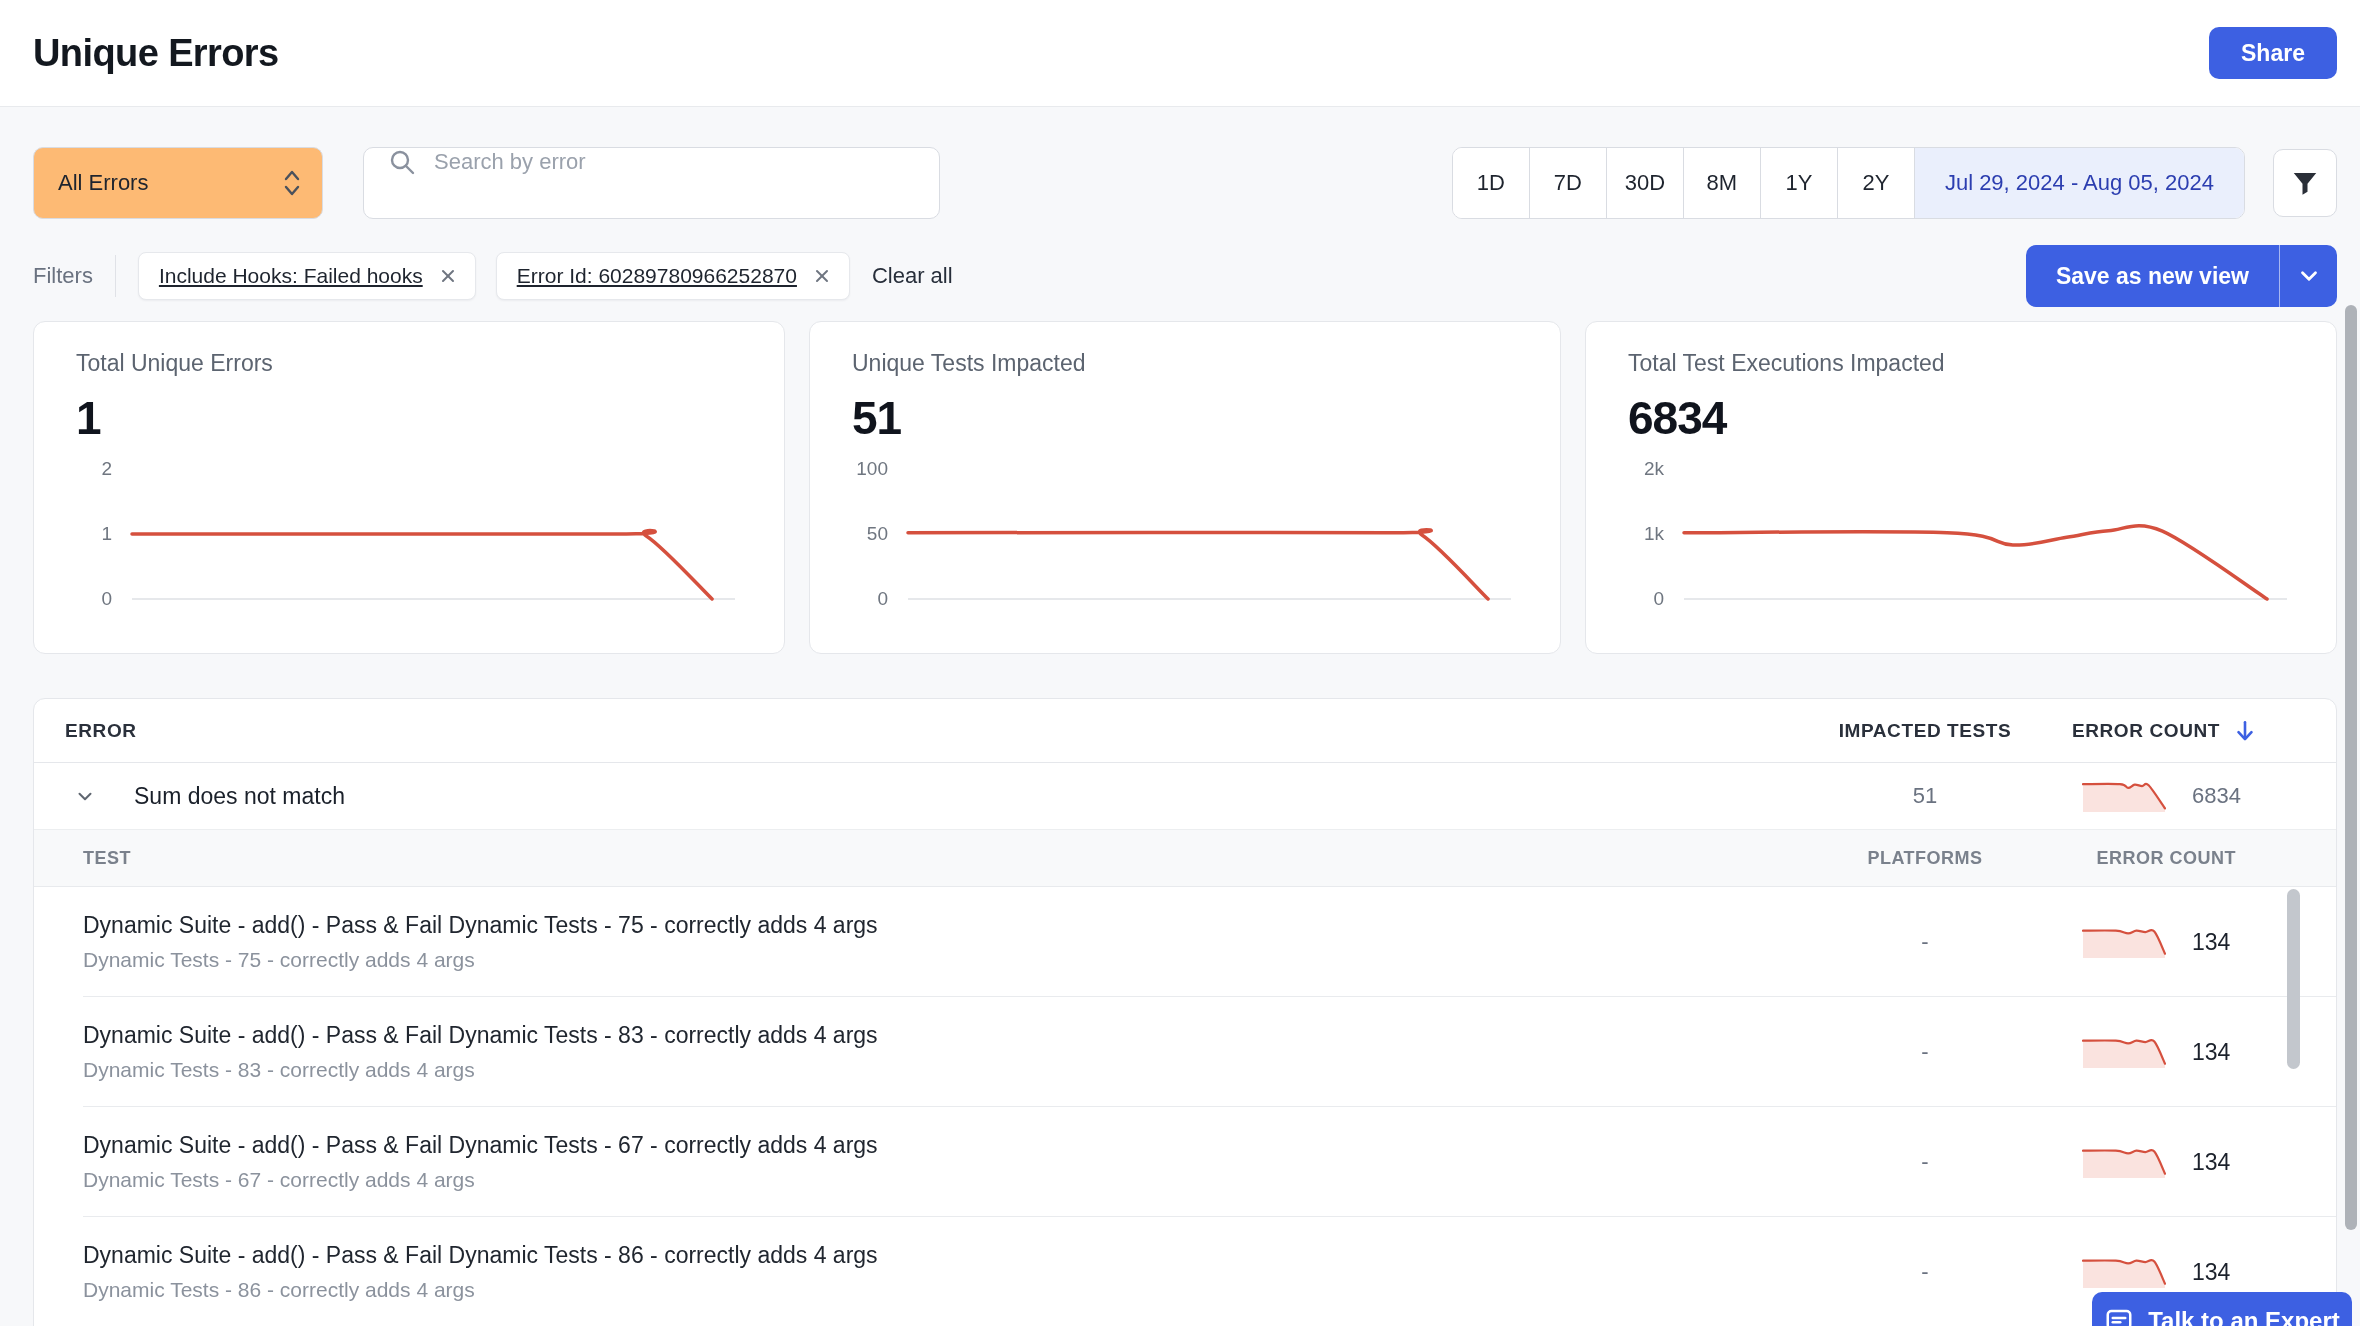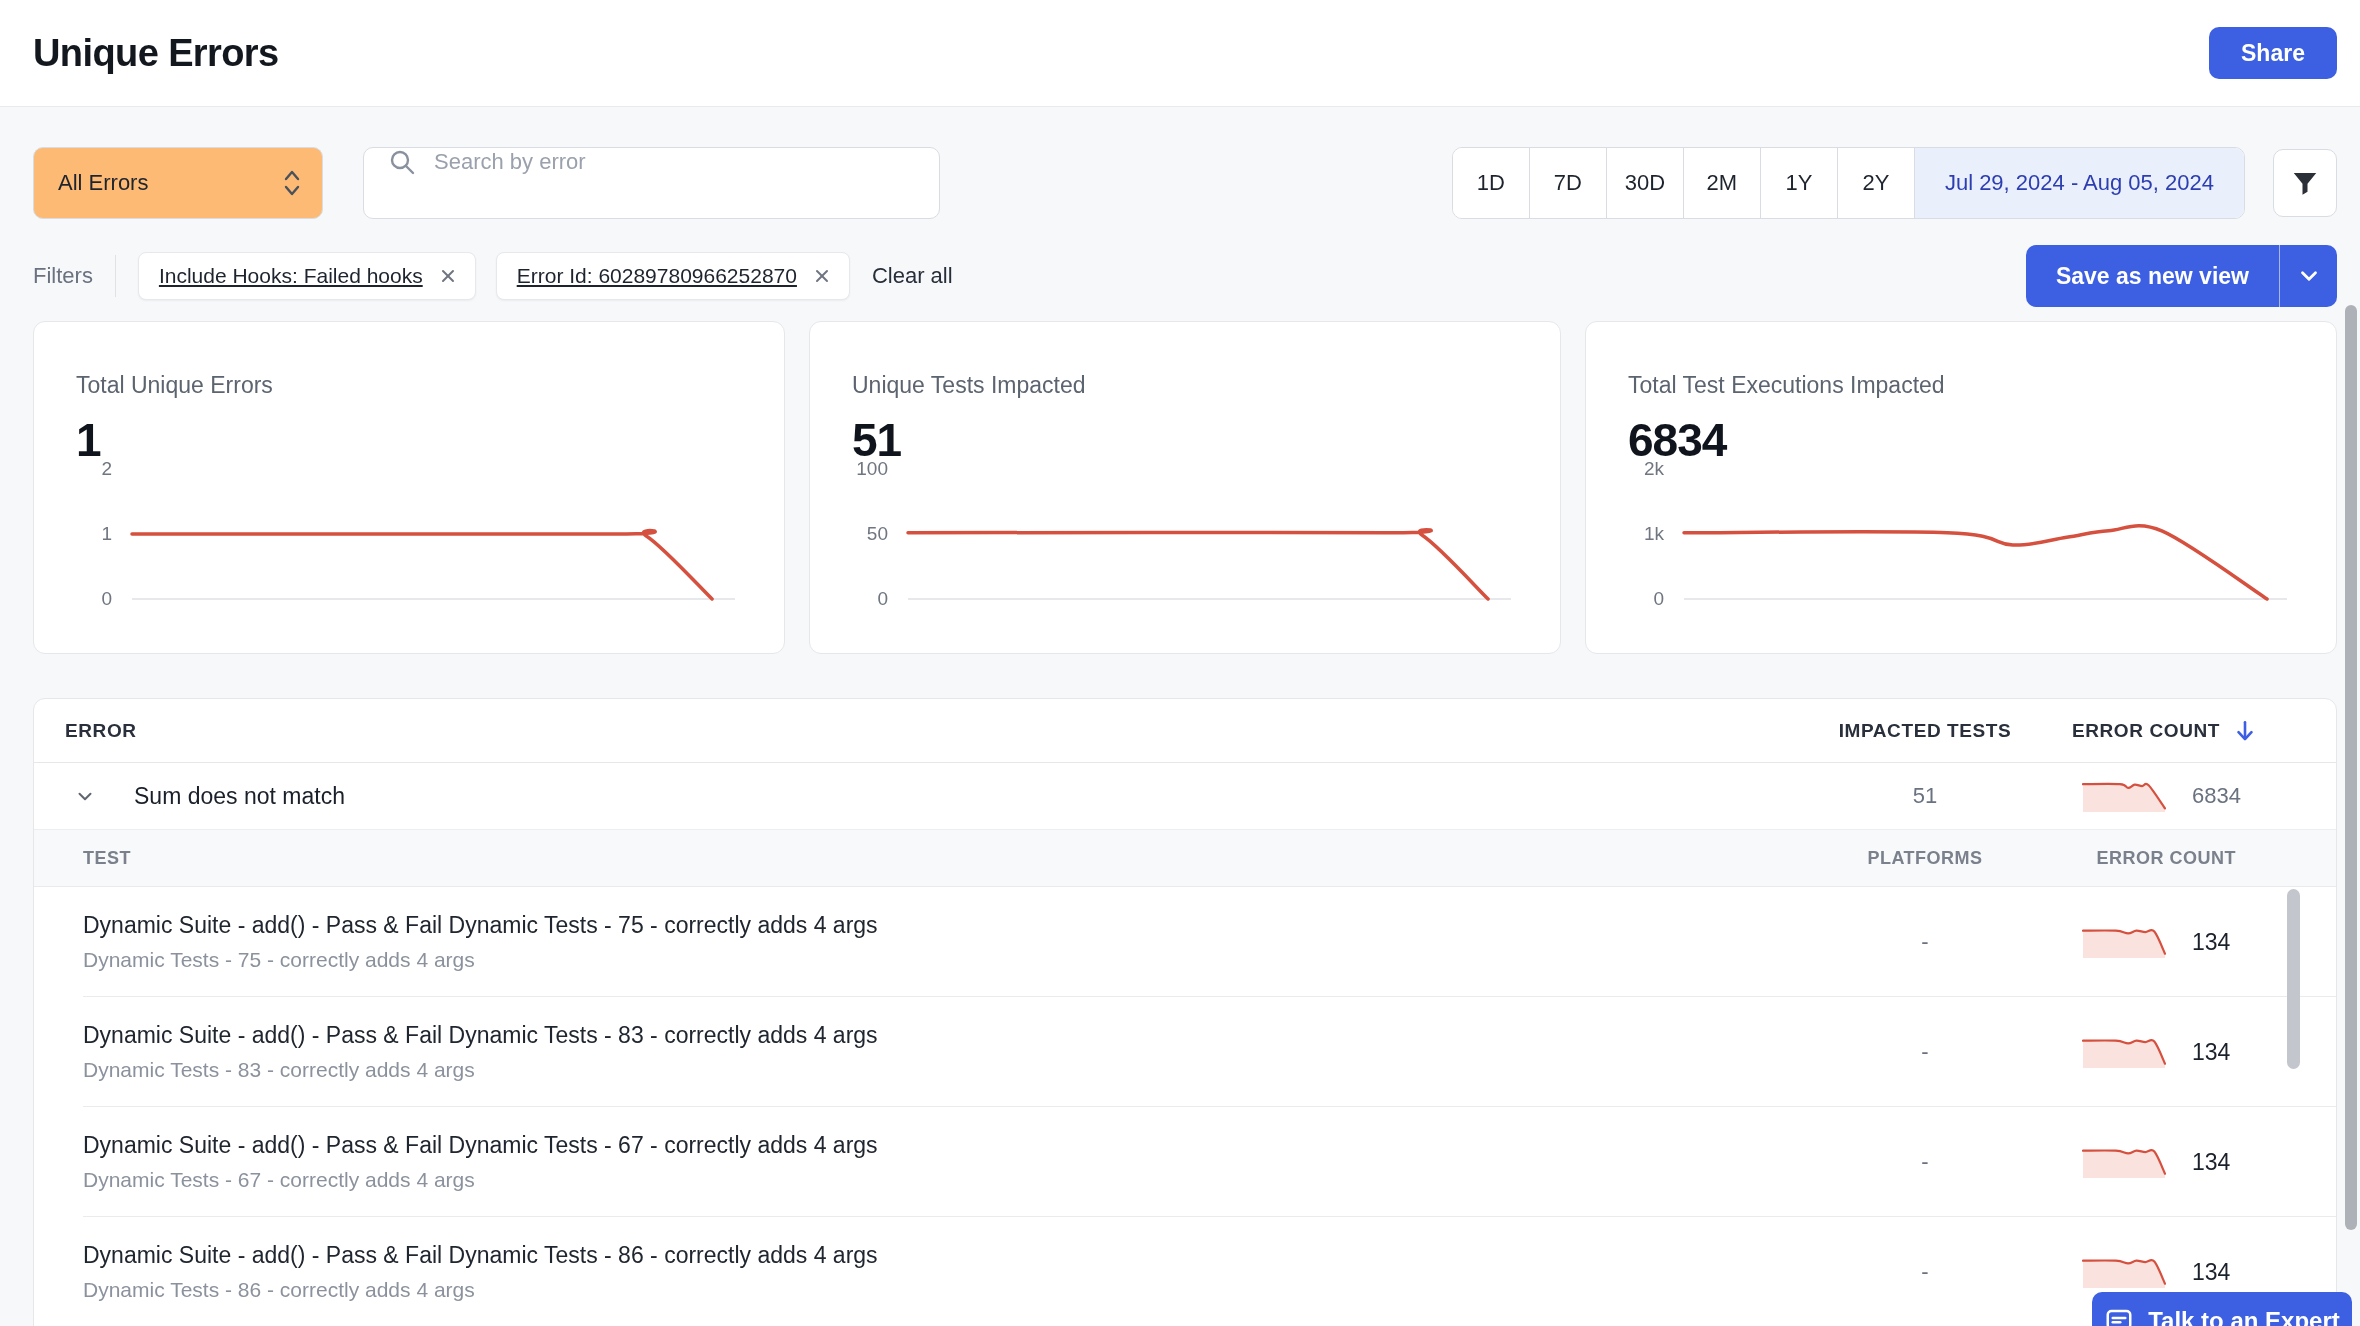--- a/index.html
+++ b/index.html
@@ -48,21 +48,21 @@
     font-size:21px; color:#1E242E;text-decoration:underline; }
   .chip .chip-x { display:flex; cursor:pointer; }
   .clear-all { background:none; border:none; font-size:22px; color:#272E3A; font-weight:500; cursor:pointer; padding:0; }
   .split-btn { display:flex; height:62px; border-radius:10px; overflow:hidden; }
   .split-main { padding:0 30px; font-size:23px; border-radius:0; }
   .split-caret { width:58px; border-left:1px solid rgba(255,255,255,0.55); border-radius:0; }
 
   
   .cards { display:flex; gap:24px; margin:14px 23px 0 33px; }
   .card { flex:1; height:333px; background:#fff; border:1px solid #E5E7EB; border-radius:12px;
-    position:relative; padding:50px 40px 0 42px; }
+    position:relative; padding:28px 40px 0 42px; }
   .card-label { font-size:23px; color:#5C6470; }
   .card-value { font-size:46px; font-weight:700; color:#10141D; margin-top:14px; letter-spacing:-1px; }
   .chart-row { position:absolute; left:0; top:140px; width:100%; height:160px; }
   .tick { position:absolute; left:0; width:78px; text-align:right; font-size:19px; color:#6F7680;
     height:26px; line-height:26px; }
   .chart-svg { position:absolute; left:92px; top:0; }
 
   
   .table-card { margin:44px 23px 0 33px; background:#fff; border:1px solid #E5E7EB;
     border-radius:12px 12px 0 0; height:710px; position:relative; overflow:hidden; }
@@ -128,21 +128,21 @@
           <line x1="18" y1="18" x2="25" y2="25" stroke="#8A919E" stroke-width="2.4" stroke-linecap="round"></line>
         </svg>
     </span>
     <input placeholder="Search by error" style="">
   </div>
   <div class="flex-spacer"></div>
   <div class="seg-group">
     <button class="seg">1D</button>
       <button class="seg">7D</button>
       <button class="seg">30D</button>
-      <button class="seg">2M</button>
+      <button class="seg">8M</button>
       <button class="seg">1Y</button>
       <button class="seg">2Y</button>
       <div class="seg seg-date">Jul 29, 2024 - Aug 05, 2024</div>
   </div>
   <button class="icon-btn">
     <span style="display:flex">
       <svg width="30" height="30" viewBox="0 0 24 24">
           <path d="M3 4h18l-7 8.5V19l-4 2.4v-8.9z" fill="#2A2F38"></path>
         </svg>
     </span>

